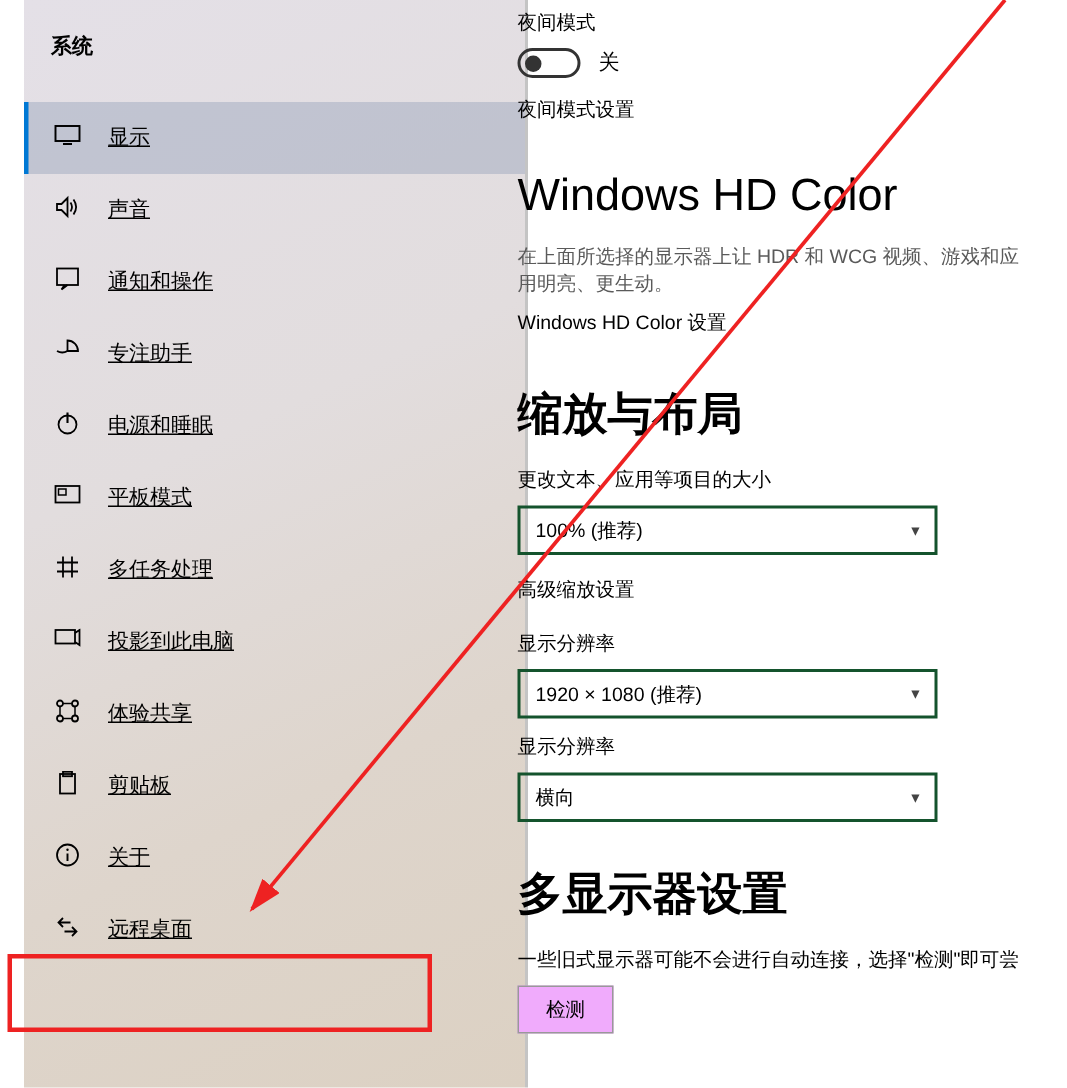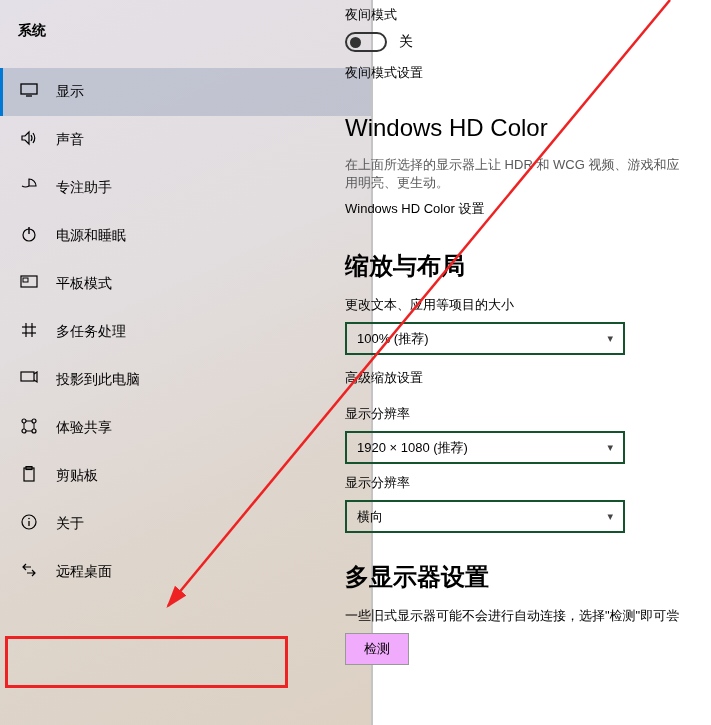--- a/index.html
+++ b/index.html
@@ -6,33 +6,33 @@
   body {
     width: 711px;
     height: 725px;
     font-family: "Microsoft YaHei", "Segoe UI", sans-serif;
     background: #fff;
     overflow: hidden;
     position: relative;
   }
   .sidebar {
     position: absolute;
-    left: 0; top: 0;
-    width: 373px;
+    left: 16px; top: 0;
+    width: 336px;
     height: 725px;
     background: linear-gradient(155deg, #e4e0e7 0%, #e2ddde 40%, #ded5cc 70%, #dcd1c3 100%);
     border-right: 2px solid #c4c4c4;
   }
   .sidebar-title {
     font-size: 14px;
     font-weight: 600;
     color: #000;
     padding: 22px 18px 8px 18px;
   }
-  .sidebar-list { padding-top: 20px; }
+  .sidebar-list { padding-top: 20px; text-decoration: underline; }
   .sidebar-item {
     display: flex;
     align-items: center;
     height: 48px;
     padding-left: 18px;
     cursor: pointer;
     color: #000;
   }
   .sidebar-item.selected {
     background: rgba(120,140,170,0.32);
@@ -48,21 +48,21 @@
   .main {
     position: absolute;
     left: 345px;
     top: 0;
     right: 0;
     height: 725px;
     padding-right: 24px;
     color: #000;
   }
   .main h2 {
-    font-size: 24px;
+    font-size: 30px;
     font-weight: 600;
     margin-top: 28px;
     margin-bottom: 14px;
   }
   .main .sub {
     font-size: 13px;
     margin-bottom: 8px;
   }
   .link {
     color: #000000;
@@ -162,20 +162,29 @@
       <span class="icon">
         <svg width="18" height="16" viewBox="0 0 18 16">
             <path d="M2 6 L5 6 L9 2 L9 14 L5 10 L2 10 Z" fill="none" stroke="#000" stroke-width="1.2"></path>
             <path d="M11 5 Q13 8 11 11" fill="none" stroke="#000" stroke-width="1.2"></path>
             <path d="M13 3 Q16.5 8 13 13" fill="none" stroke="#000" stroke-width="1.2"></path>
           </svg>
       </span>
       <span class="label">声音</span>
     </div>
 
+    <div class="sidebar-item">
+      <span class="icon">
+        <svg width="16" height="16" viewBox="0 0 16 16">
+            <rect x="1" y="1" width="14" height="11" fill="none" stroke="#000" stroke-width="1.2"></rect>
+            <path d="M6 12 L4 15 L8 12" fill="none" stroke="#000" stroke-width="1.2"></path>
+          </svg>
+      </span>
+      <span class="label">通知和操作</span>
+    </div>
 
     <div class="sidebar-item">
       <span class="icon">
         <svg width="16" height="16" viewBox="0 0 16 16">
             <path d="M8 1 A7 7 0 0 1 15 8 L8 8 Z" fill="none" stroke="#000" stroke-width="1.2"></path>
             <path d="M 8 8 A7 7 0 0 1 1 8" fill="none" stroke="#000" stroke-width="1.2"></path>
           </svg>
       </span>
       <span class="label">专注助手</span>
     </div>

